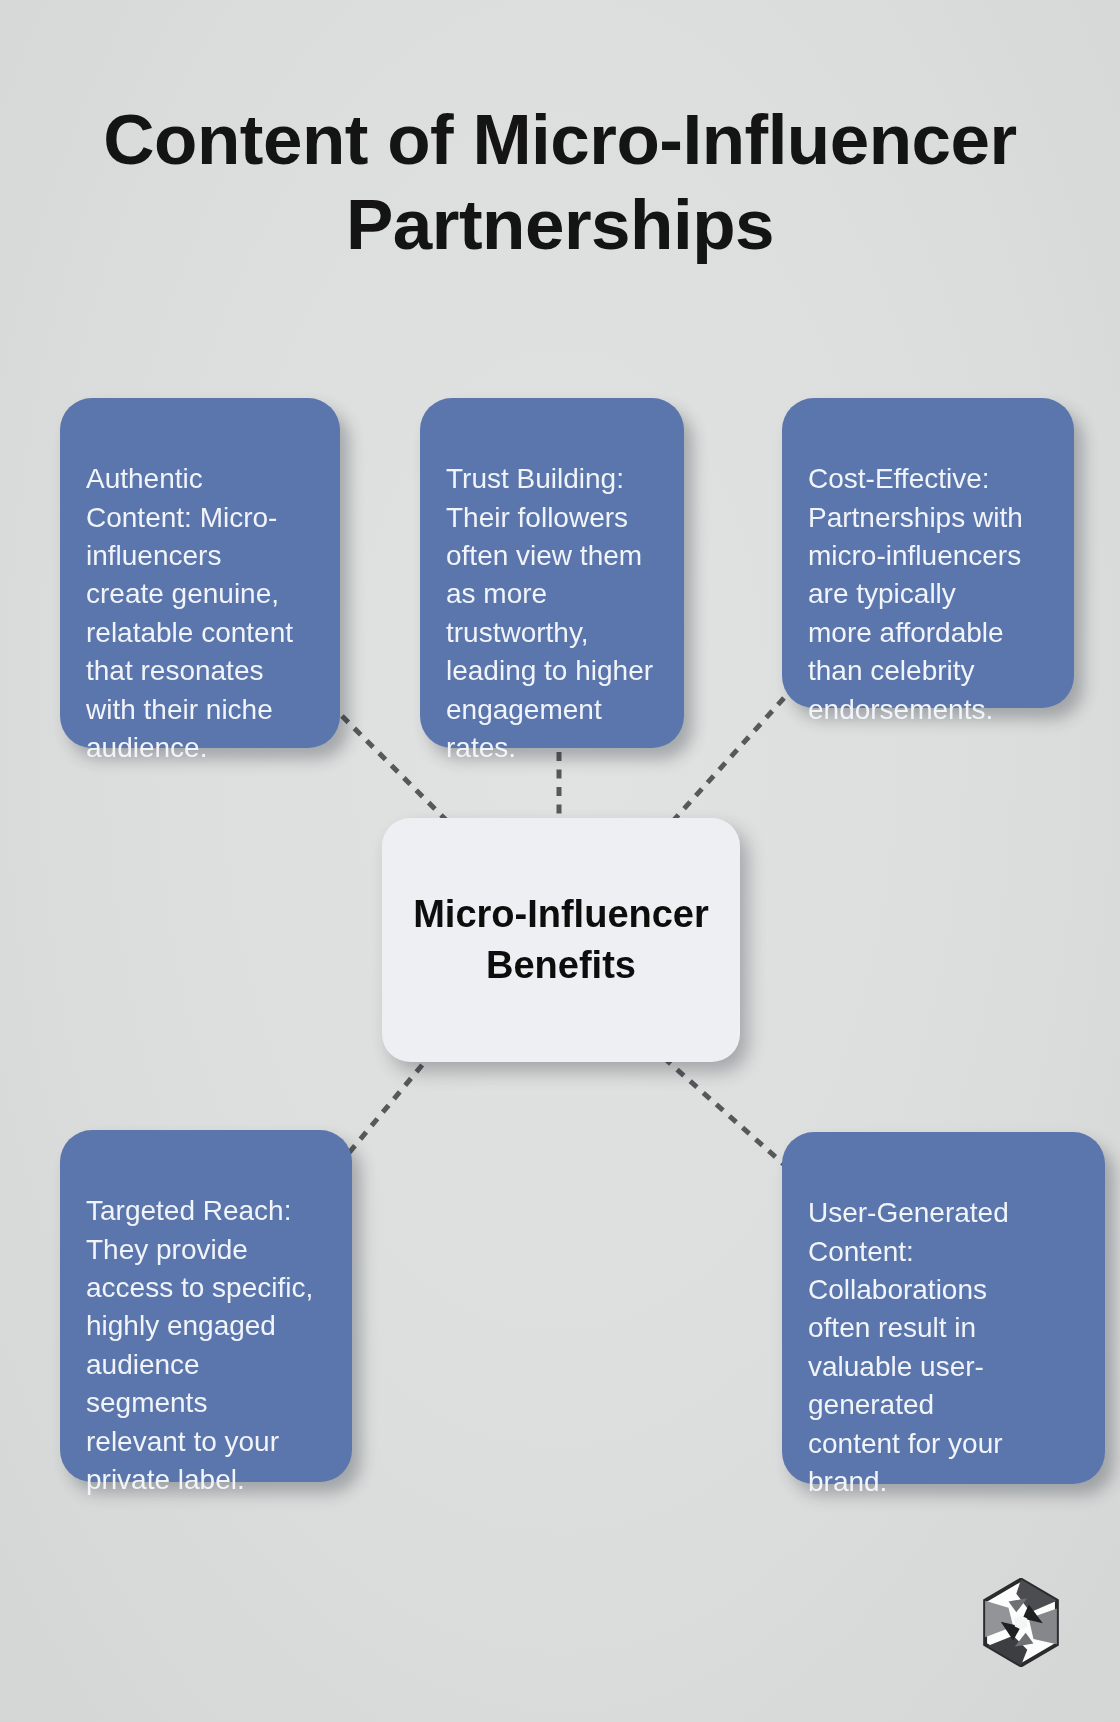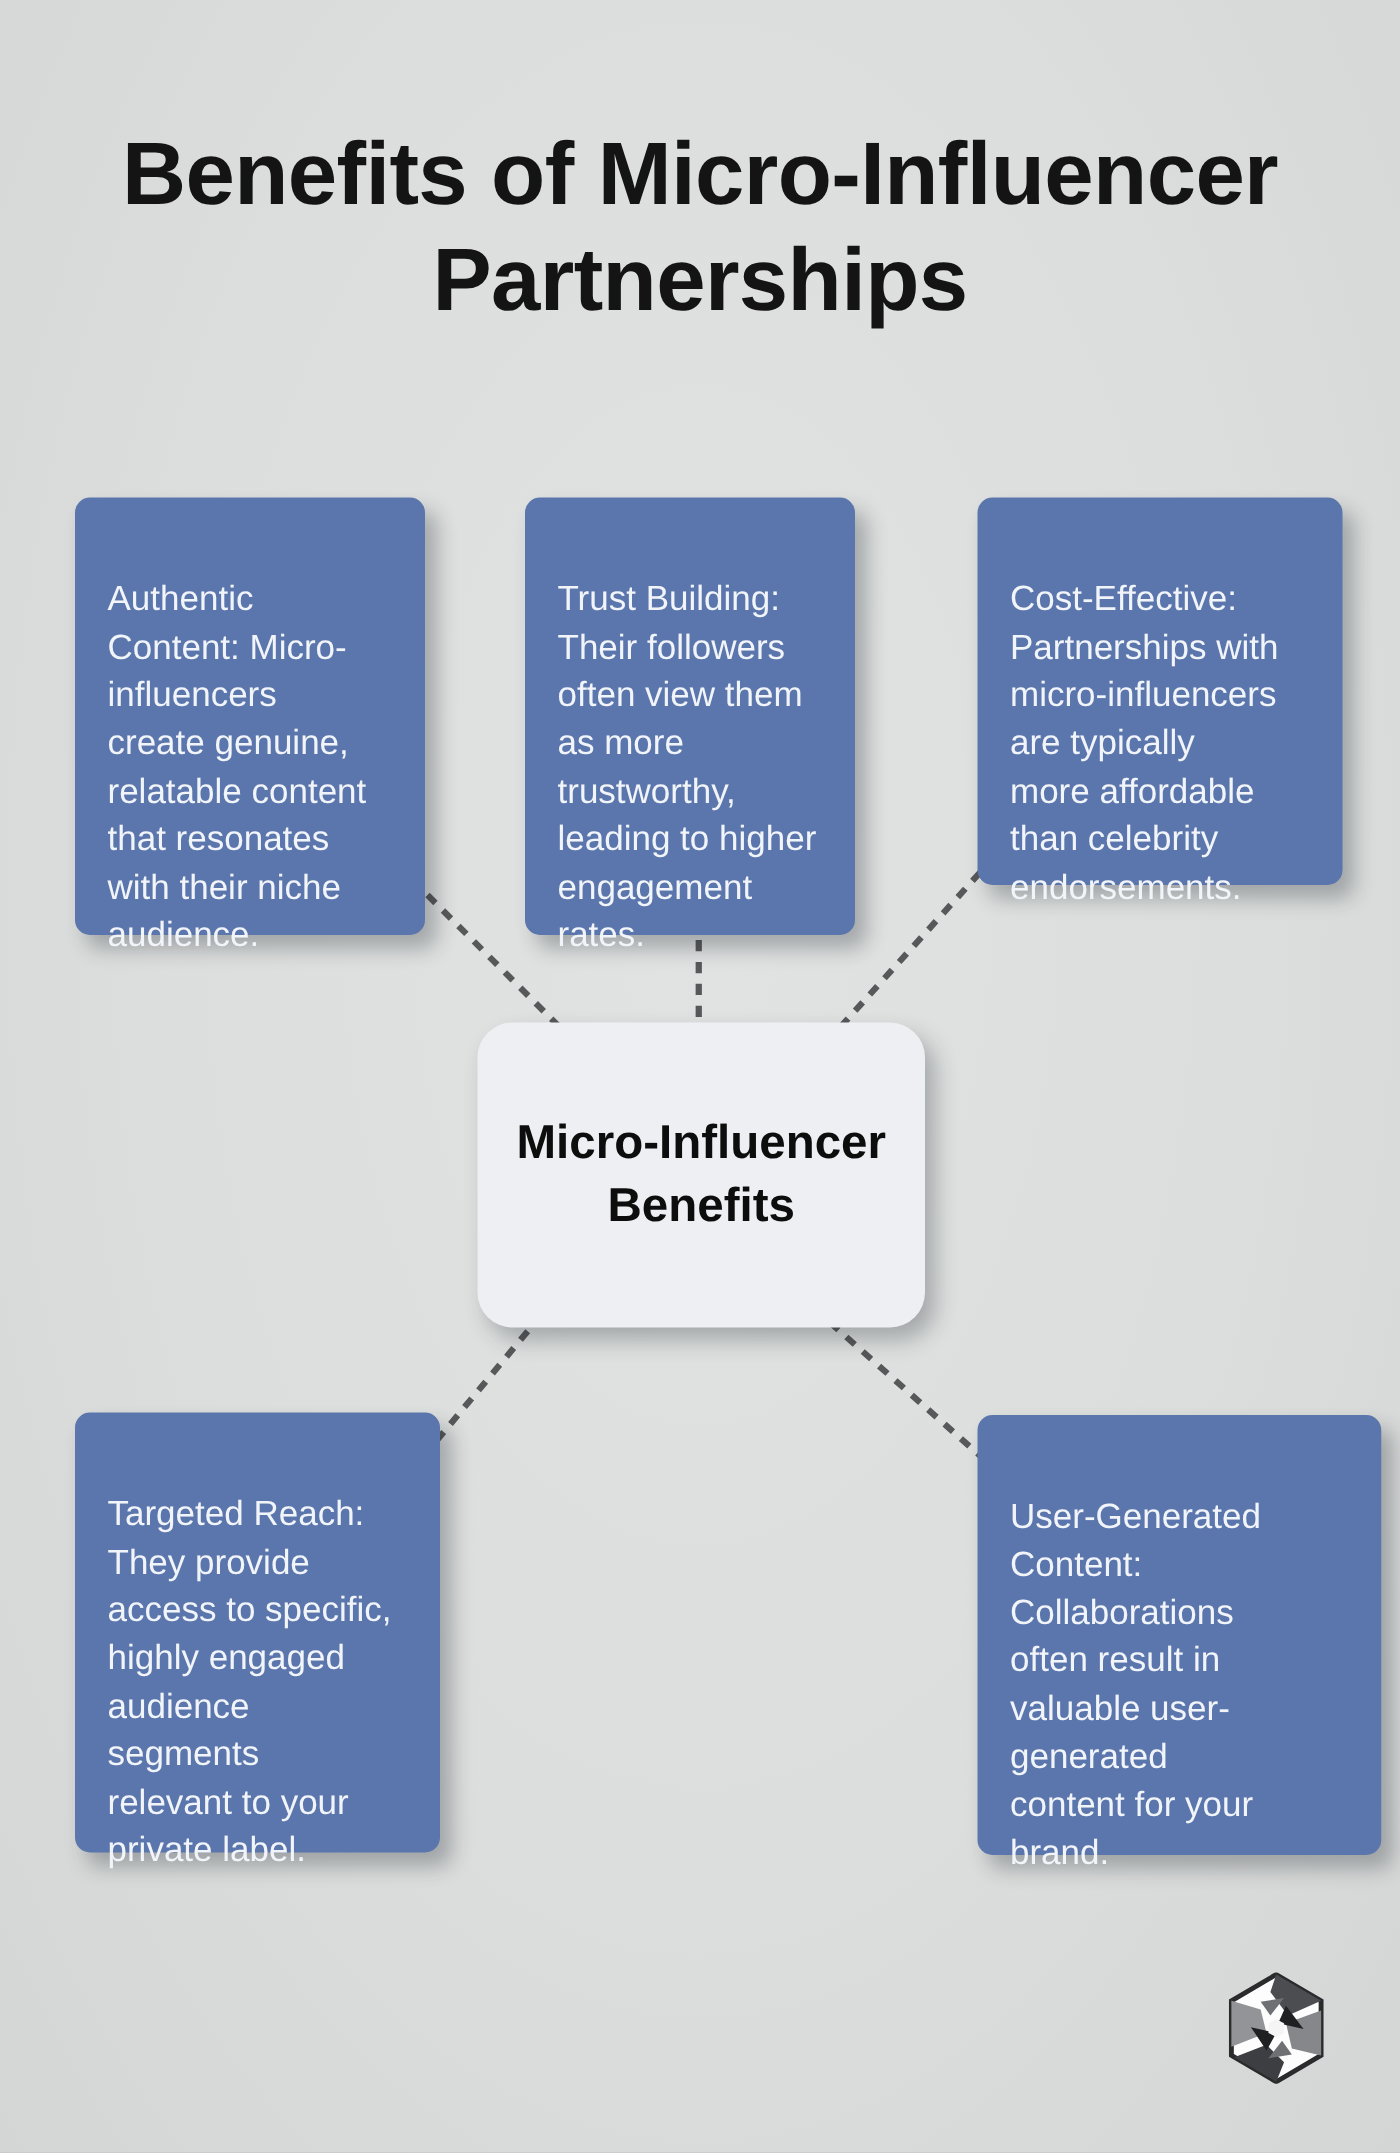--- a/index.html
+++ b/index.html
@@ -37,21 +37,21 @@
     pointer-events:none;
   }
   .connectors line{
     stroke:var(--connector);
     stroke-width:5;
     stroke-dasharray:9 8.5;
   }
   .benefit{
     position:absolute;
     background:var(--node-fill);
-    border-radius:12px;
+    border-radius:32px;
     box-shadow:9px 11px 16px rgba(30,35,45,0.30);
     color:var(--node-text);
     font-size:28px;
     line-height:1.37;
     padding:24px 8px 18px 26px;
     box-sizing:border-box;
     white-space:pre-line;
   }
   .benefit--authentic-content{left:60px;top:398px;width:280px;height:350px;}
   .benefit--trust-building{left:420px;top:398px;width:264px;height:350px;}
@@ -72,21 +72,21 @@
   .logo{
     position:absolute;left:982px;top:1578px;width:78px;height:89px;
   }
   .logo svg{width:100%;height:100%;display:block;}
 </style>
 </head>
 <body>
 
 <div class="canvas">
 
-  <h1 class="title">Benefits of Micro-Influencer
+  <h1 class="title">Content of Micro-Influencer
 Partnerships</h1>
 
   <svg class="connectors" aria-hidden="true">
     <line x1="342" y1="716" x2="448" y2="822"></line>
     <line x1="559" y1="752" x2="559" y2="818"></line>
     <line x1="784" y1="698" x2="672" y2="822"></line>
     <line x1="338" y1="1166" x2="428" y2="1058"></line>
     <line x1="664" y1="1058" x2="788" y2="1168"></line>
   </svg>
 

